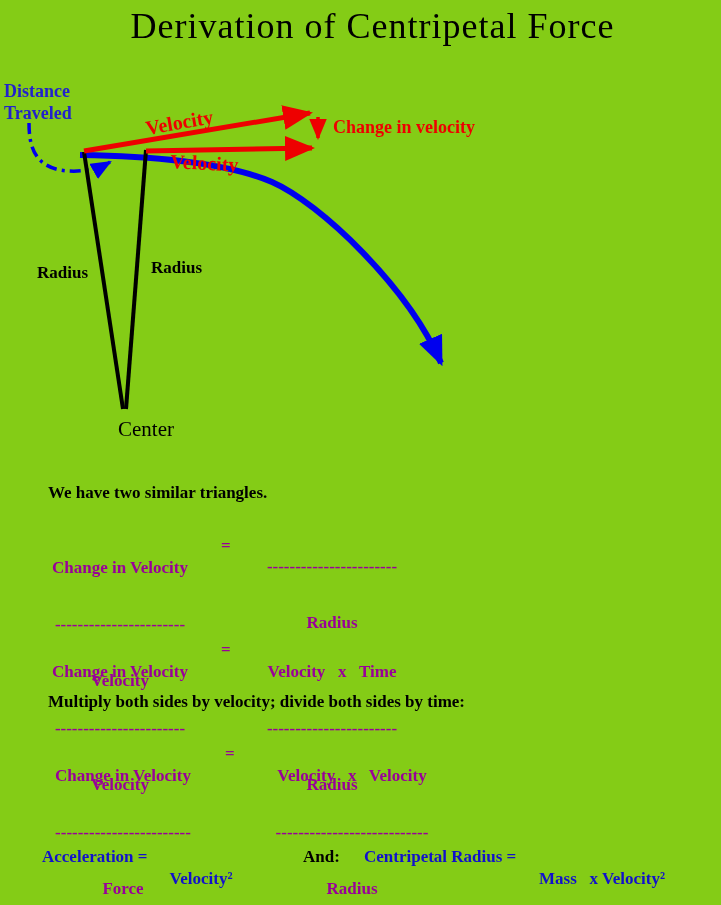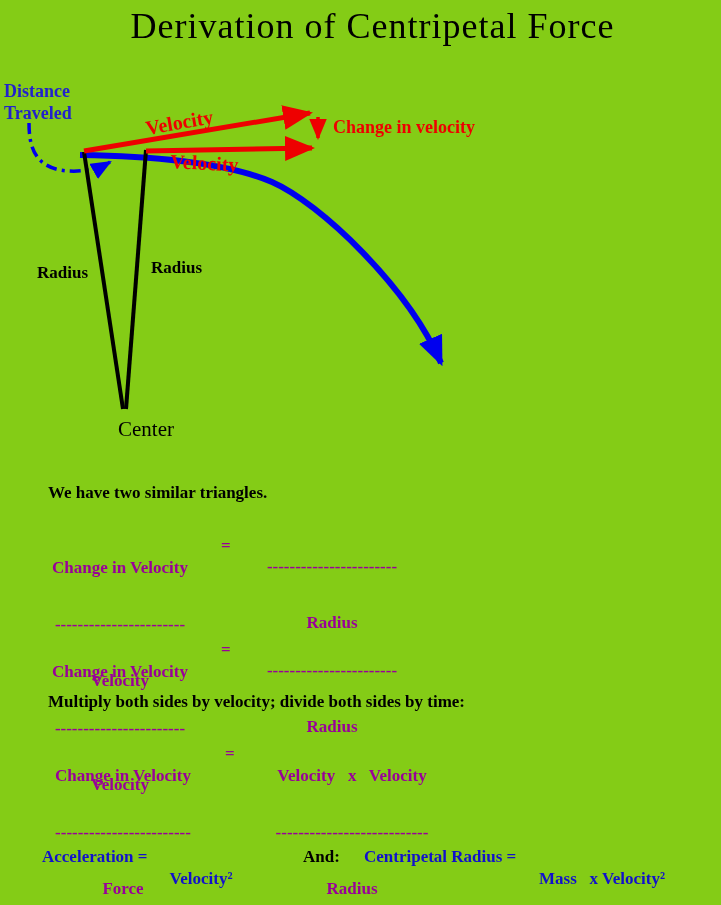--- a/index.html
+++ b/index.html
@@ -120,20 +120,21 @@
   </div>
 
   <div class="eq-row purple" style="top:623px">
     <div class="frac" style="left:44px;width:152px">
       <div class="line">Change in Velocity</div>
       <div class="dash">-----------------------</div>
       <div class="line">Velocity</div>
     </div>
     <div class="equals" style="left:221px">=</div>
     <div class="frac" style="left:257px;width:150px">
+      <div class="line">Velocity   x   Time</div>
       <div class="dash">-----------------------</div>
       <div class="line">Radius</div>
     </div>
   </div>
 
   <div class="intro" style="top:693px">Multiply both sides by velocity; divide both sides by time:</div>
   <div class="eq-row purple" style="top:727px">
     <div class="frac" style="left:44px;width:158px">
       <div class="line">Change in Velocity</div>
       <div class="dash">------------------------</div>

